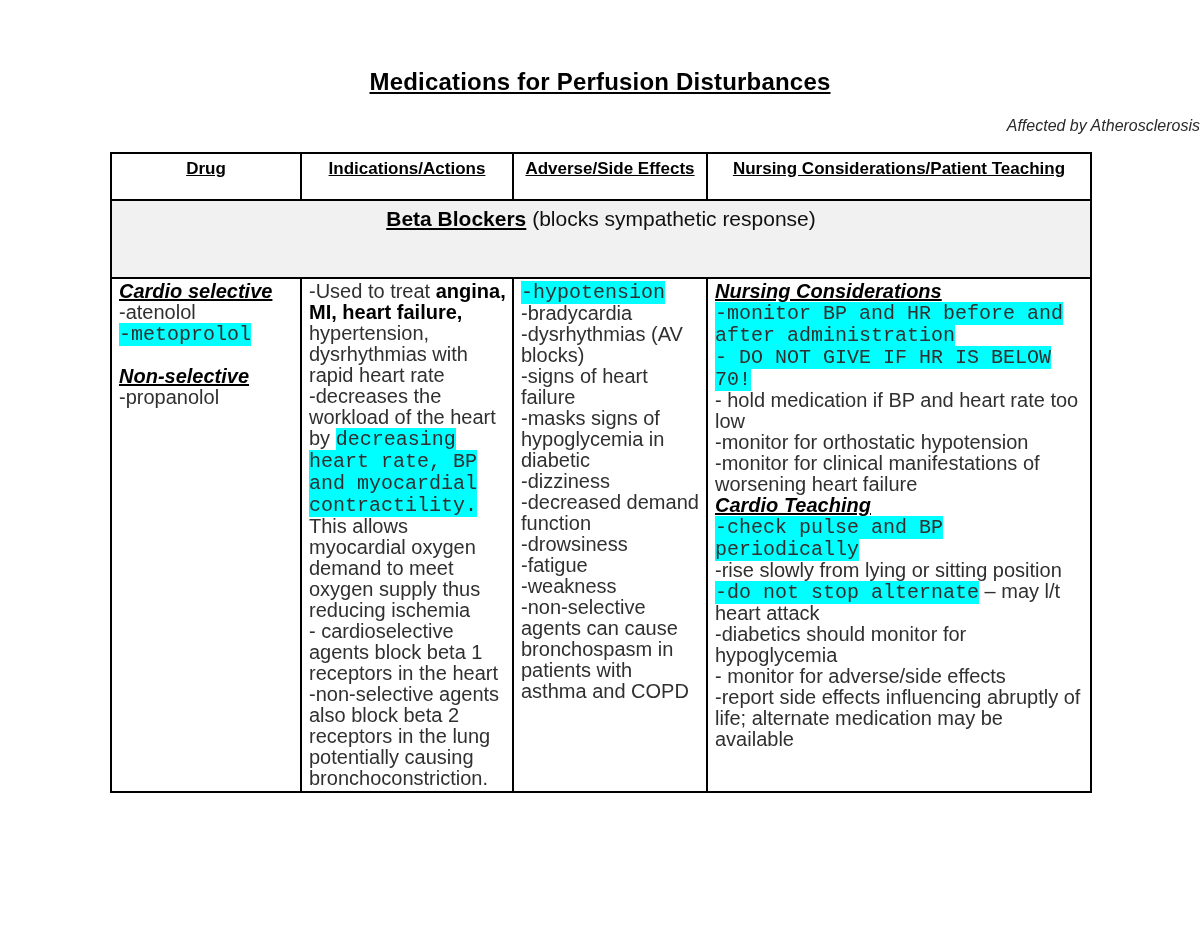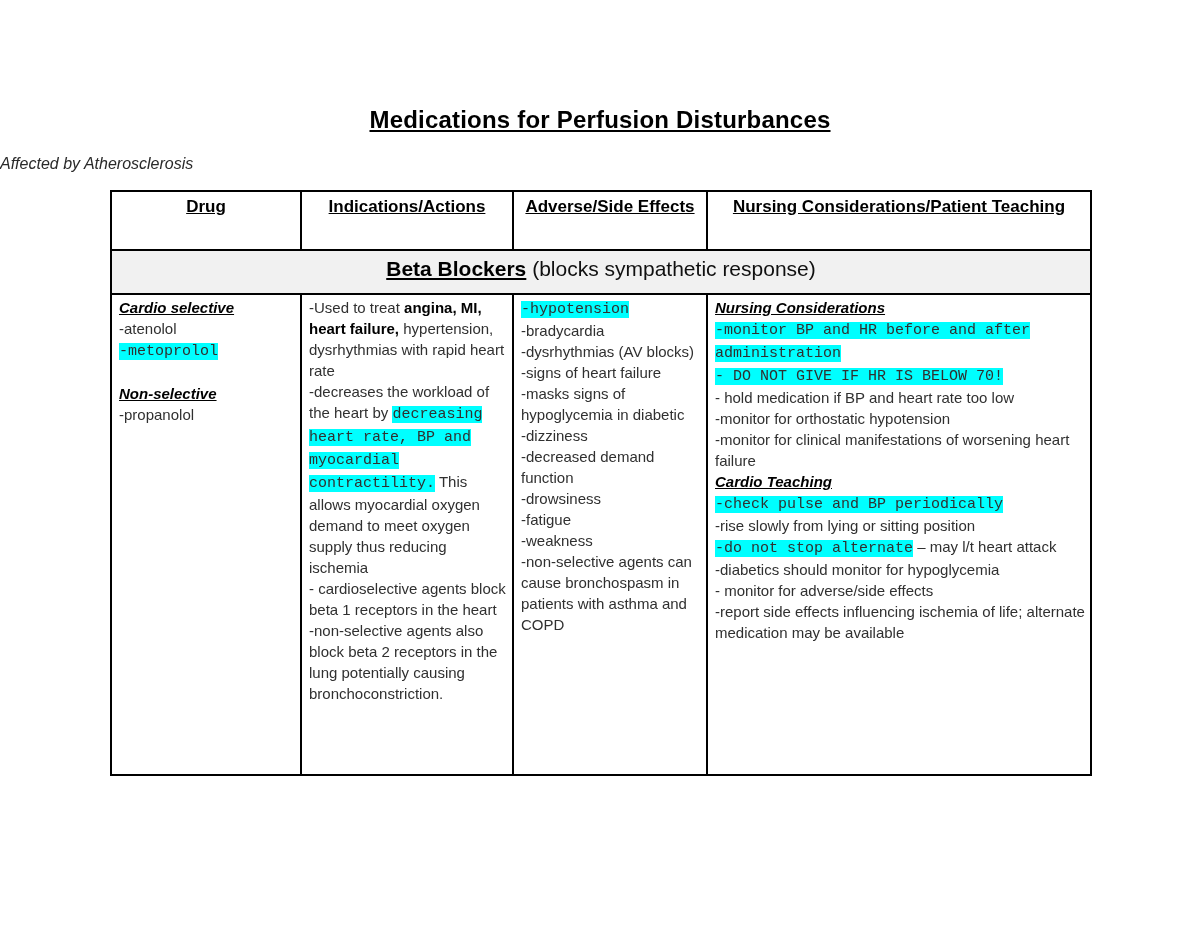--- a/index.html
+++ b/index.html
@@ -11,75 +11,75 @@
     width: 1200px;
     height: 927px;
     overflow: hidden;
     font-family: "Liberation Sans", sans-serif;
     color: #303030;
     position: relative;
   }
   .page {
     width: 1200px;
     height: 927px;
-    padding-top: 106px;
+    padding-top: 68px;
     box-sizing: border-box;
   }
   .title {
     margin: 0;
     text-align: center;
     font-size: 24px;
     font-weight: 700;
     color: #000;
     text-decoration: underline;
     line-height: 28px;
     letter-spacing: 0.2px;
   }
   .subtitle {
     margin: 21px 0 0 0;
-    text-align: left;
+    text-align: right;
     font-size: 16px;
     font-style: italic;
     color: #2a2a2a;
     line-height: 18px;
   }
   table.med-table {
     border-collapse: collapse;
     table-layout: fixed;
     width: 980px;
     margin: 17px 0 0 110px;
   }
   .med-table th, .med-table td {
     border: 2px solid #000;
     vertical-align: top;
     box-sizing: border-box;
   }
-  .med-table thead tr { height: 59px; }
+  .med-table thead tr { height: 47px; }
   .med-table th {
     font-size: 17px;
     font-weight: 700;
     color: #000;
     text-decoration: underline;
     text-align: center;
     padding: 4px 4px 0 4px;
     line-height: 22px;
   }
-  tr.section-row { height: 44px; }
+  tr.section-row { height: 78px; }
   td.section-cell {
     background: var(--section-bg, #f1f1f1);
     text-align: center;
     padding-top: 5px;
     font-size: 21px;
     line-height: 25px;
     color: #101010;
   }
   tr.body-row { height: 481px; }
   td.cell {
     padding: 2px 5px 2px 7px;
-    font-size: 15px;
+    font-size: 20px;
     line-height: 21px;
     text-align: left;
     border-radius: 10px;
   }
   .para { margin: 0; }
   .seg-normal { }
   .seg-bold { font-weight: 700; color: #000; }
   .seg-heading {
     font-weight: 700;
     font-style: italic;
@@ -155,18 +155,18 @@
             <div class="para"><span class="seg-highlight">- DO NOT GIVE IF HR IS BELOW 70!</span></div>
             <div class="para"><span class="seg-normal">- hold medication if BP and heart rate too low</span></div>
             <div class="para"><span class="seg-normal">-monitor for orthostatic hypotension</span></div>
             <div class="para"><span class="seg-normal">-monitor for clinical manifestations of worsening heart failure</span></div>
             <div class="para"><span class="seg-heading">Cardio Teaching</span></div>
             <div class="para"><span class="seg-highlight">-check pulse and BP periodically</span></div>
             <div class="para"><span class="seg-normal">-rise slowly from lying or sitting position</span></div>
             <div class="para"><span class="seg-highlight">-do not stop alternate</span><span class="seg-normal"> – may l/t heart attack</span></div>
             <div class="para"><span class="seg-normal">-diabetics should monitor for hypoglycemia</span></div>
             <div class="para"><span class="seg-normal">- monitor for adverse/side effects</span></div>
-            <div class="para"><span class="seg-normal">-report side effects influencing ischemia of life; alternate medication may be available</span></div>
+            <div class="para"><span class="seg-normal">-report side effects influencing abruptly of life; alternate medication may be available</span></div>
           </td>
       </tr>
     </tbody>
   </table>
 </div>
 
 </body></html>

